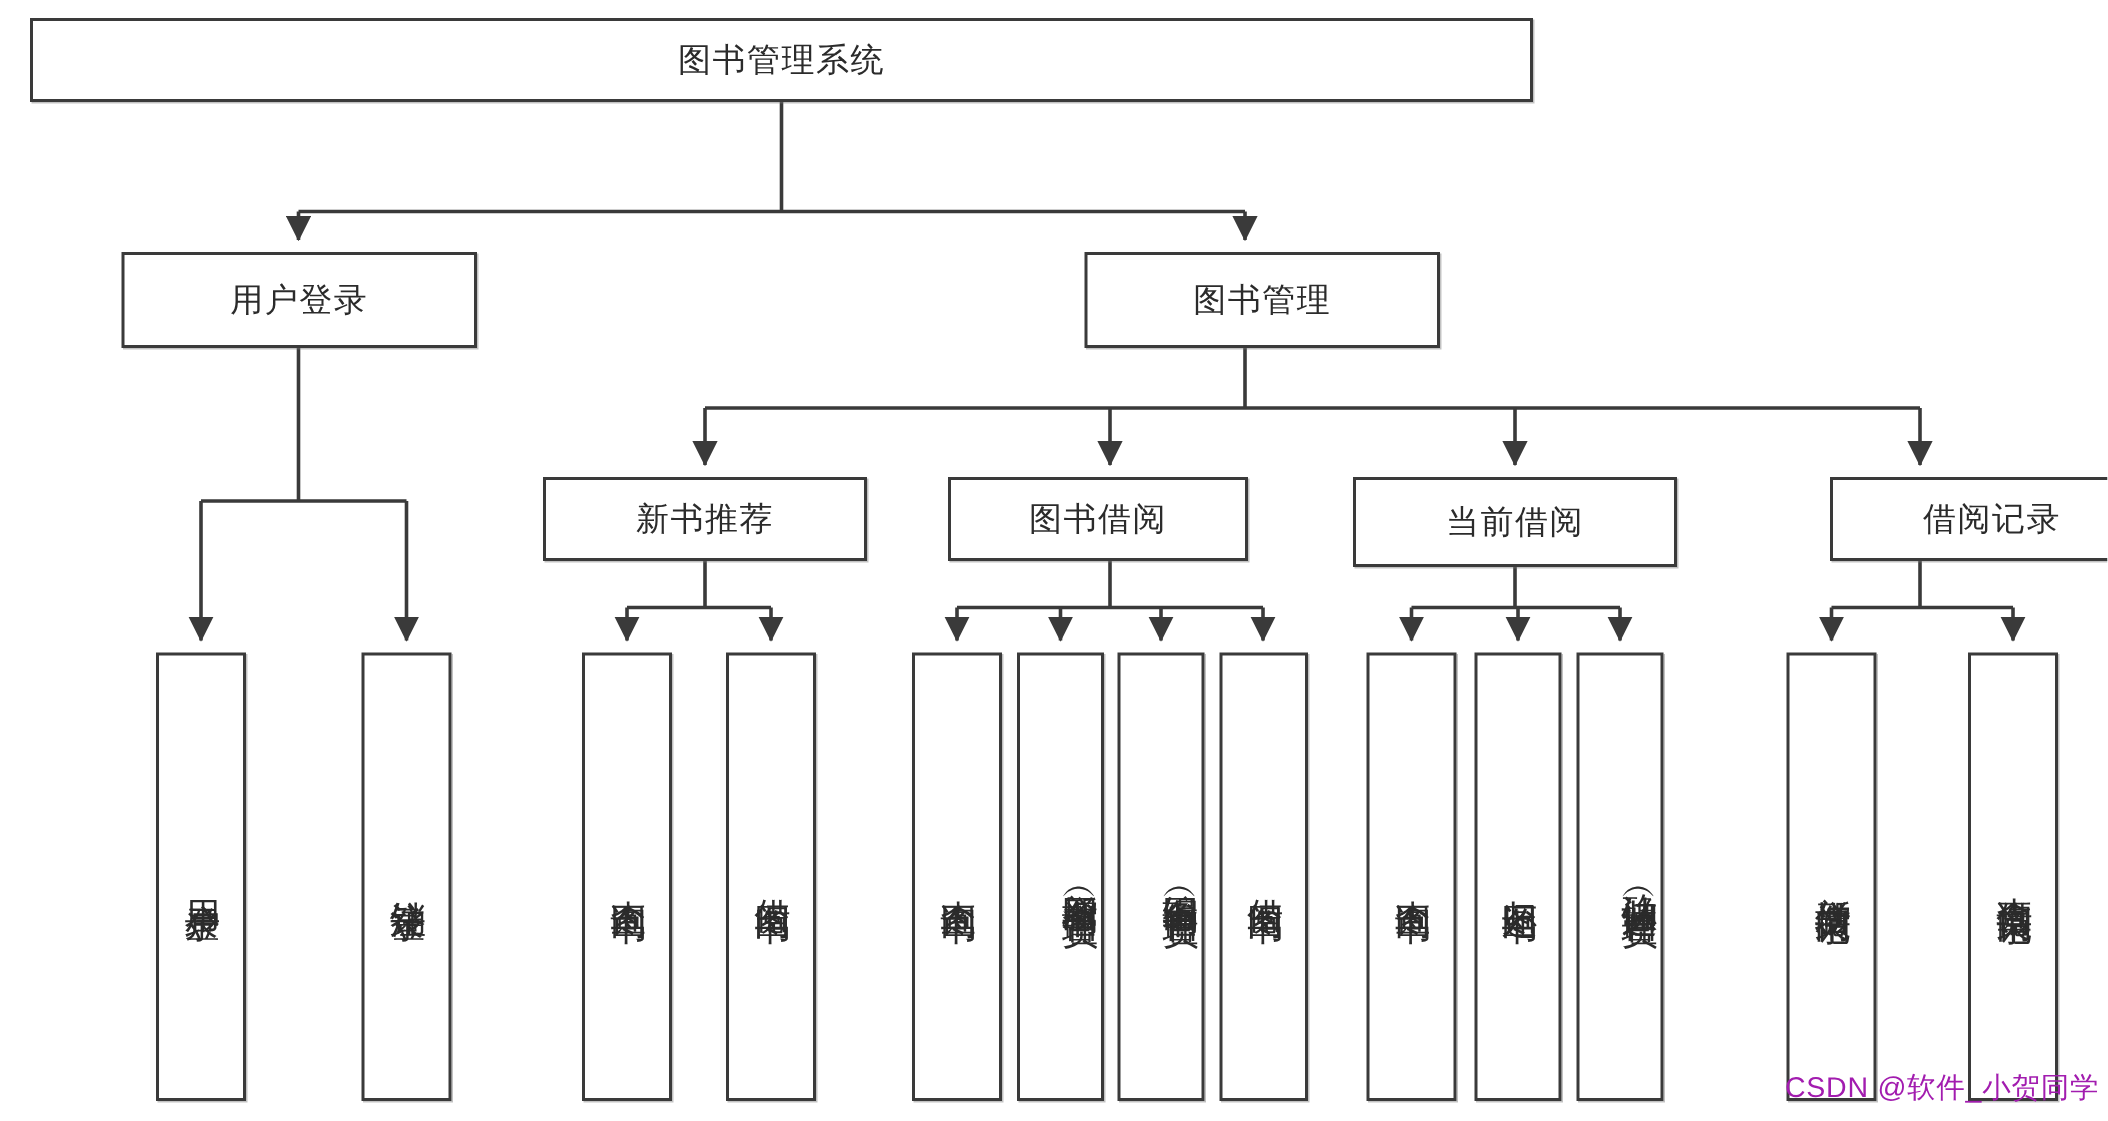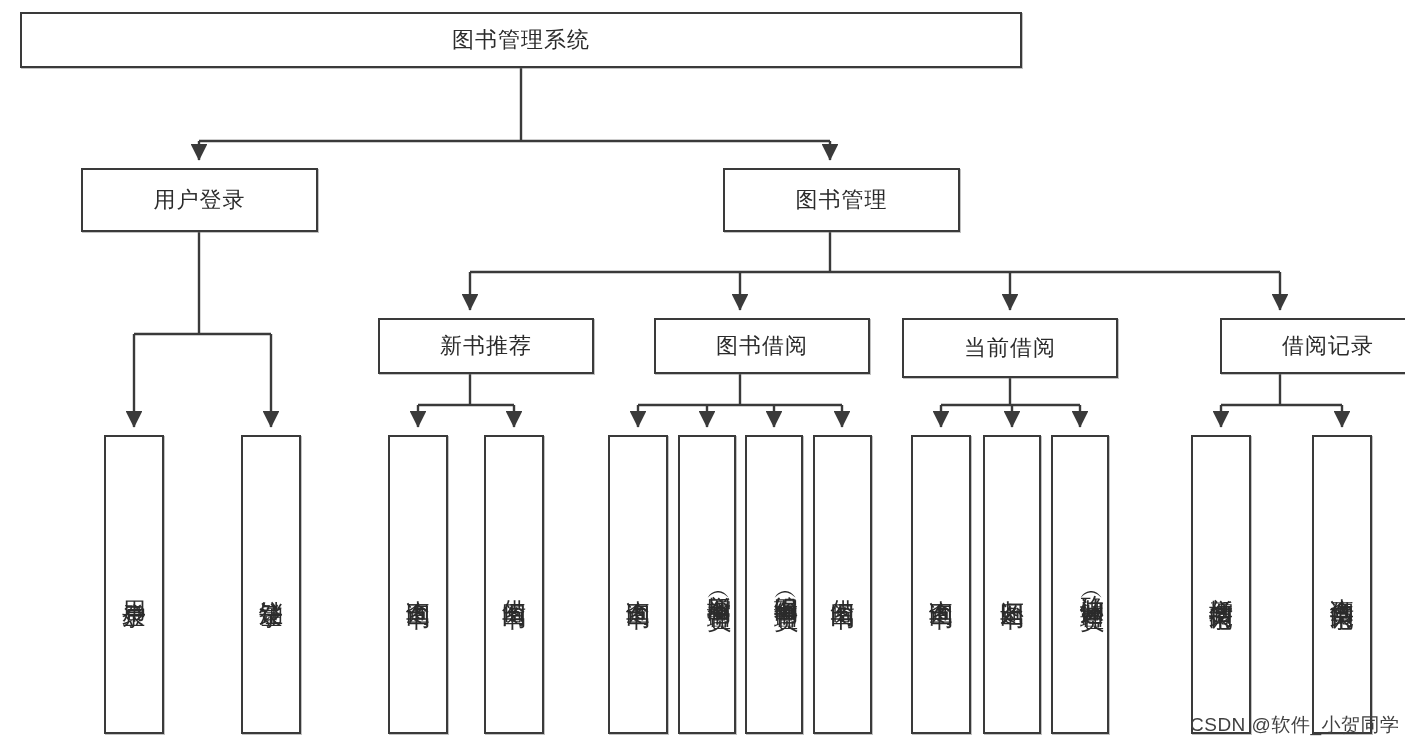--- a/index.html
+++ b/index.html
@@ -120,24 +120,24 @@
 
   <div id="level2-host">
       <div class="node horiz" style="left: 81px; top: 168px; width: 237px; height: 64px;">
         <span class="node-label">用户登录</span>
       </div>
       <div class="node horiz" style="left: 711px; top: 168px; width: 237px; height: 64px; margin-left: 12px;">
         <span class="node-label">图书管理</span>
       </div>
     </div>
   <div id="level3-host">
-      <div class="node horiz" style="left: 362px; top: 318px; width: 216px; height: 56px; margin-left: 16px;">
+      <div class="node horiz" style="left: 362px; top: 318px; width: 216px; height: 56px;">
         <span class="node-label">新书推荐</span>
       </div>
-      <div class="node horiz" style="left: 632px; top: 318px; width: 216px; height: 56px; margin-left: 22px;">
+      <div class="node horiz" style="left: 632px; top: 318px; width: 200px; height: 56px;">
         <span class="node-label">图书借阅</span>
       </div>
       <div class="node horiz" style="left: 902px; top: 318px; width: 216px; height: 60px;">
         <span class="node-label">当前借阅</span>
       </div>
       <div class="node horiz" style="left: 1220px; top: 318px; width: 216px; height: 56px;">
         <span class="node-label">借阅记录</span>
       </div>
     </div>
   <div id="leaves-host">
@@ -175,14 +175,14 @@
         <span class="node-label">确认归还（管理员）</span>
       </div>
       <div class="node vert" style="left: 1191px; top: 435px; width: 60px; height: 299px;">
         <span class="node-label">新增借阅记录</span>
       </div>
       <div class="node vert" style="left: 1312px; top: 435px; width: 60px; height: 299px;">
         <span class="node-label">查询借阅记录</span>
       </div>
     </div>
 
-  <div class="watermark" id="wm" style="left: 1190px; top: 712px; color: #404040;">CSDN @软件_小贺同学</div>
+  <div class="watermark" id="wm" style="left: 1190px; top: 712px; color: #a21caf;">CSDN @软件_小贺同学</div>
 </div>
 
 </body></html>

